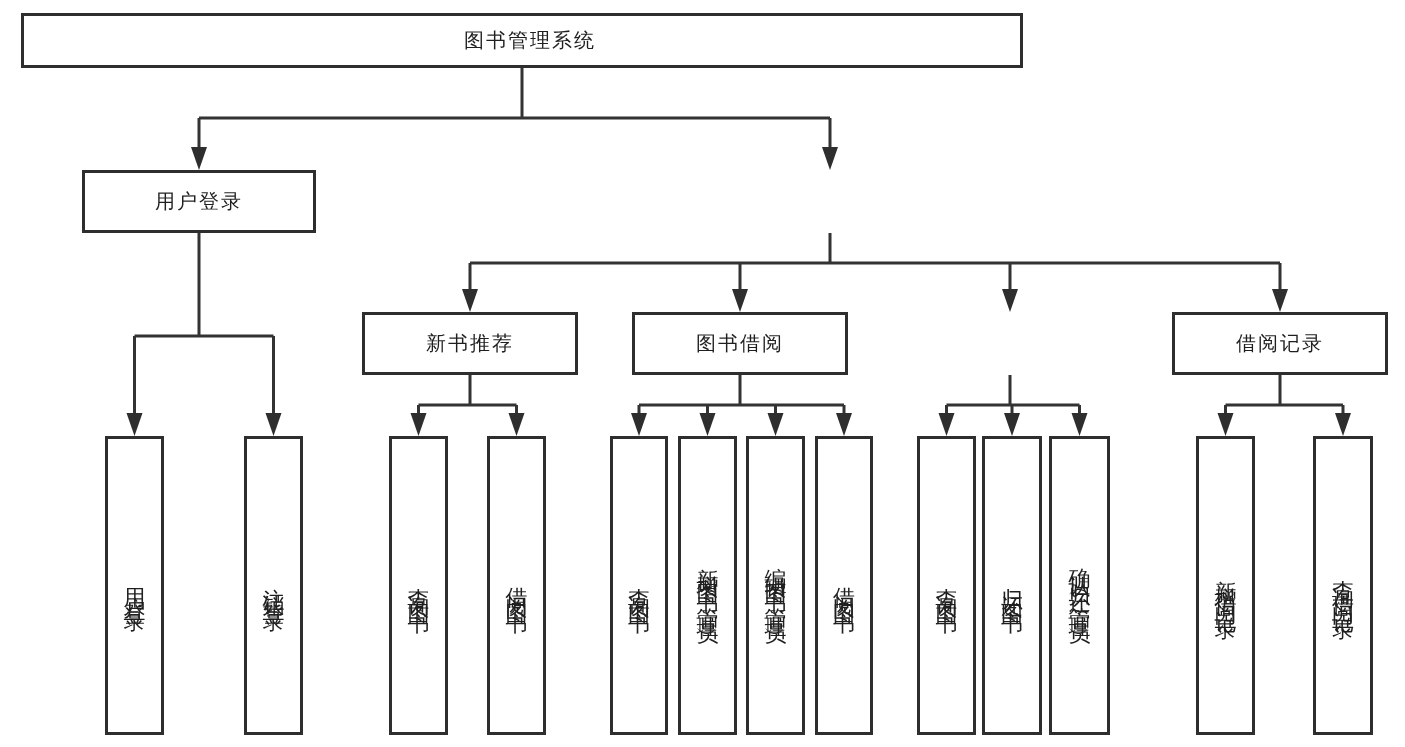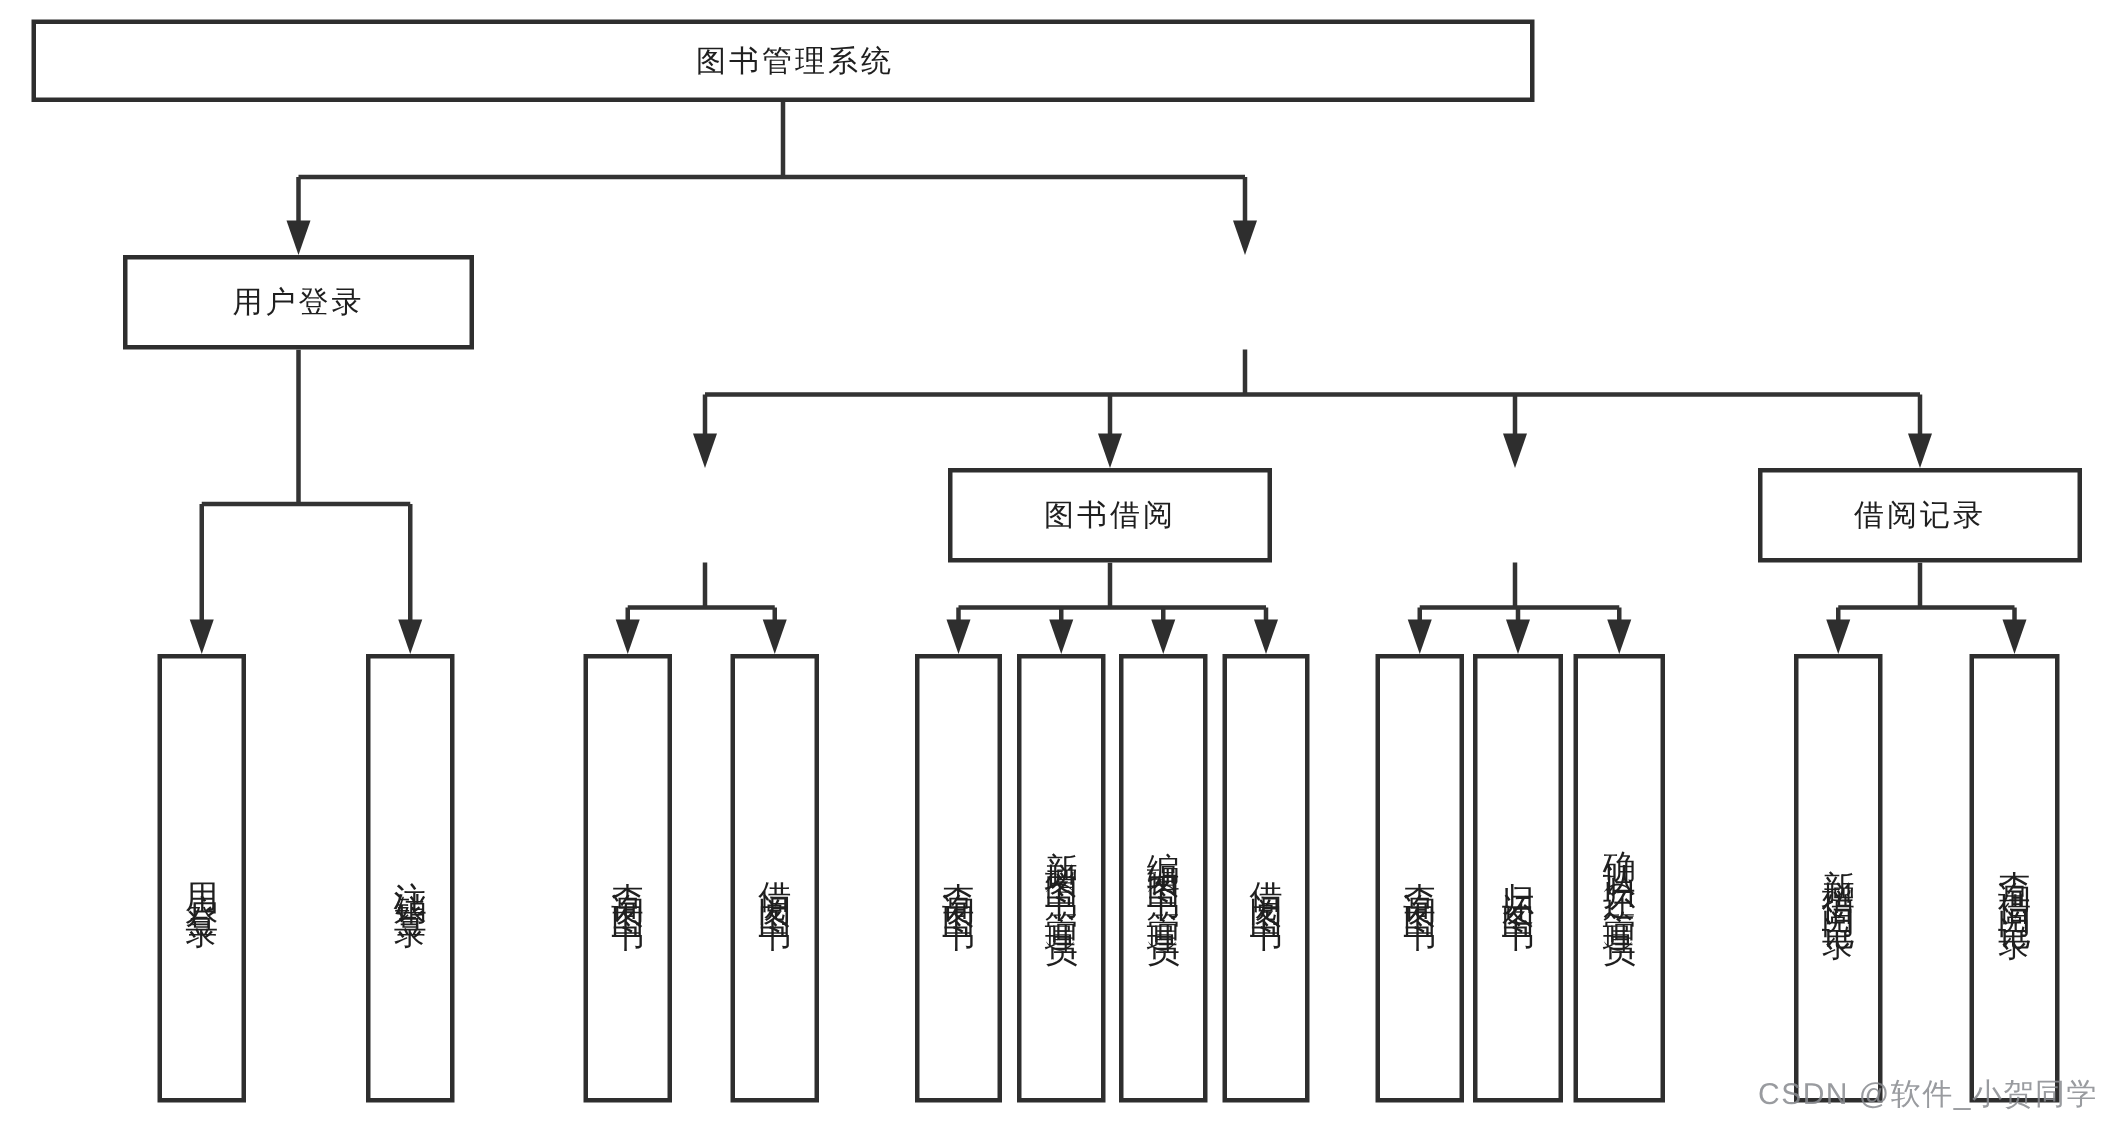--- a/index.html
+++ b/index.html
@@ -77,20 +77,23 @@
   </svg>
 
   <div class="box hbox" style="left:21px; top:13px; width:1002px; height:55px;padding-left:16px;">
     <span>图书管理系统</span>
   </div>
 
   <div class="box hbox" style="left:82px; top:170px; width:234px; height:63px;">
     <span>用户登录</span>
   </div>
 
+  <div class="box hbox" style="left:362px; top:312px; width:216px; height:63px;">
+    <span>新书推荐</span>
+  </div>
   <div class="box hbox" style="left:632px; top:312px; width:216px; height:63px;text-align:right;">
     <span>图书借阅</span>
   </div>
   <div class="box hbox" style="left:1172px; top:312px; width:216px; height:63px;">
     <span>借阅记录</span>
   </div>
 
   <div class="box vbox" style="left:105px; top:436px; width:59px; height:299px;">
     <span>用户登录</span>
   </div>
@@ -128,15 +131,14 @@
     <span>确认归还（管理员）</span>
   </div>
 
   <div class="box vbox" style="left:1196px; top:436px; width:59px; height:299px;">
     <span>新增借阅记录</span>
   </div>
   <div class="box vbox" style="left:1313px; top:436px; width:60px; height:299px;">
     <span>查询借阅记录</span>
   </div>
 
-  <div class="watermark">CSDN @软件_小贺同学</div>
 
 </div>
 
 </body></html>

